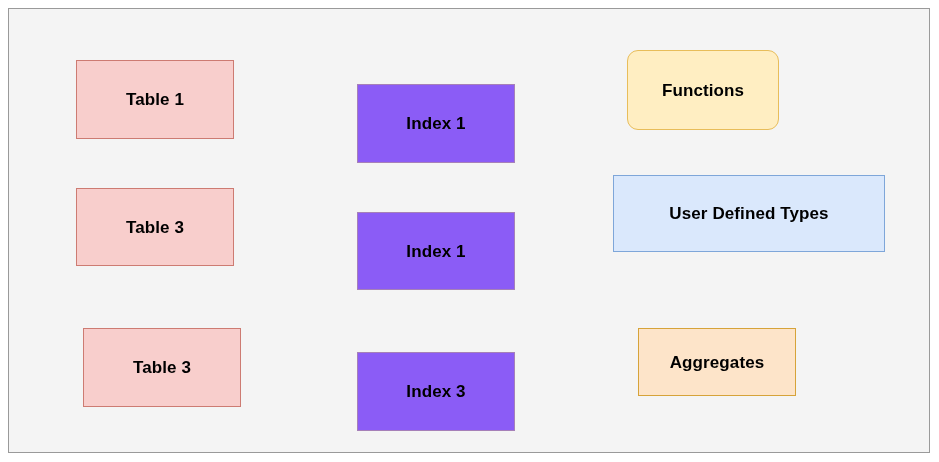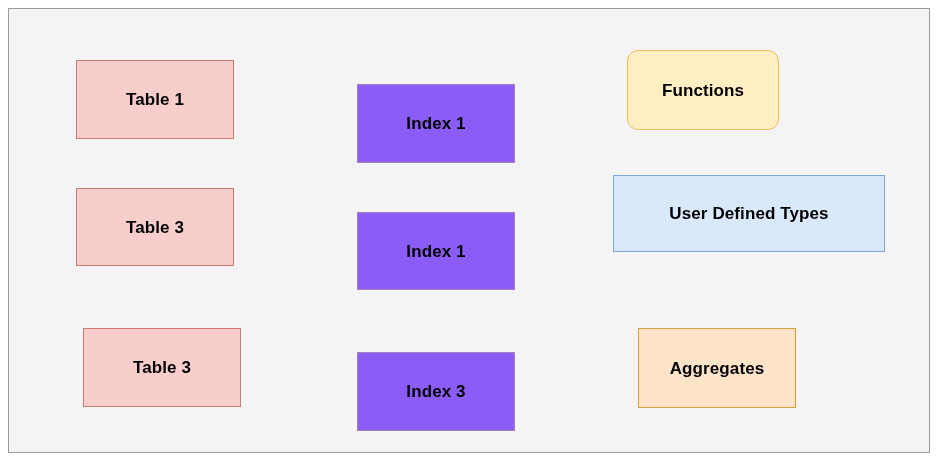--- a/index.html
+++ b/index.html
@@ -57,21 +57,21 @@
   .n-functions { left: 618px; top: 41px; width: 152px; height: 80px; border-radius: 11px; }
 
   
   .n-table2 { left: 67px;  top: 179px; width: 158px; height: 78px; }
   .n-index2 { left: 348px; top: 179px; width: 158px; height: 78px; }
   .n-udt    { left: 604px; top: 166px; width: 272px; height: 77px; }
 
   
   .n-table3 { left: 74px;  top: 319px; width: 158px; height: 79px; }
   .n-index3 { left: 348px; top: 319px; width: 158px; height: 79px; }
-  .n-aggregates { left: 629px; top: 319px; width: 158px; height: 80px; }
+  .n-aggregates { left: 629px; top: 319px; width: 158px; height: 68px; }
 
   .fill-red    { background: #f8cecc; border-color: #cd7b72; }
   .fill-purple { background: #8b5cf6; border-color: #a680b8; margin-top: 24px; }
   .fill-yellow { background: #ffeec2; border-color: #e8bd5a; }
   .fill-blue   { background: #dae8fc; border-color: #7ea6d9; }
   .fill-orange { background: #fde4c9; border-color: #d6a339; }
 </style>
 </head>
 <body>
 

